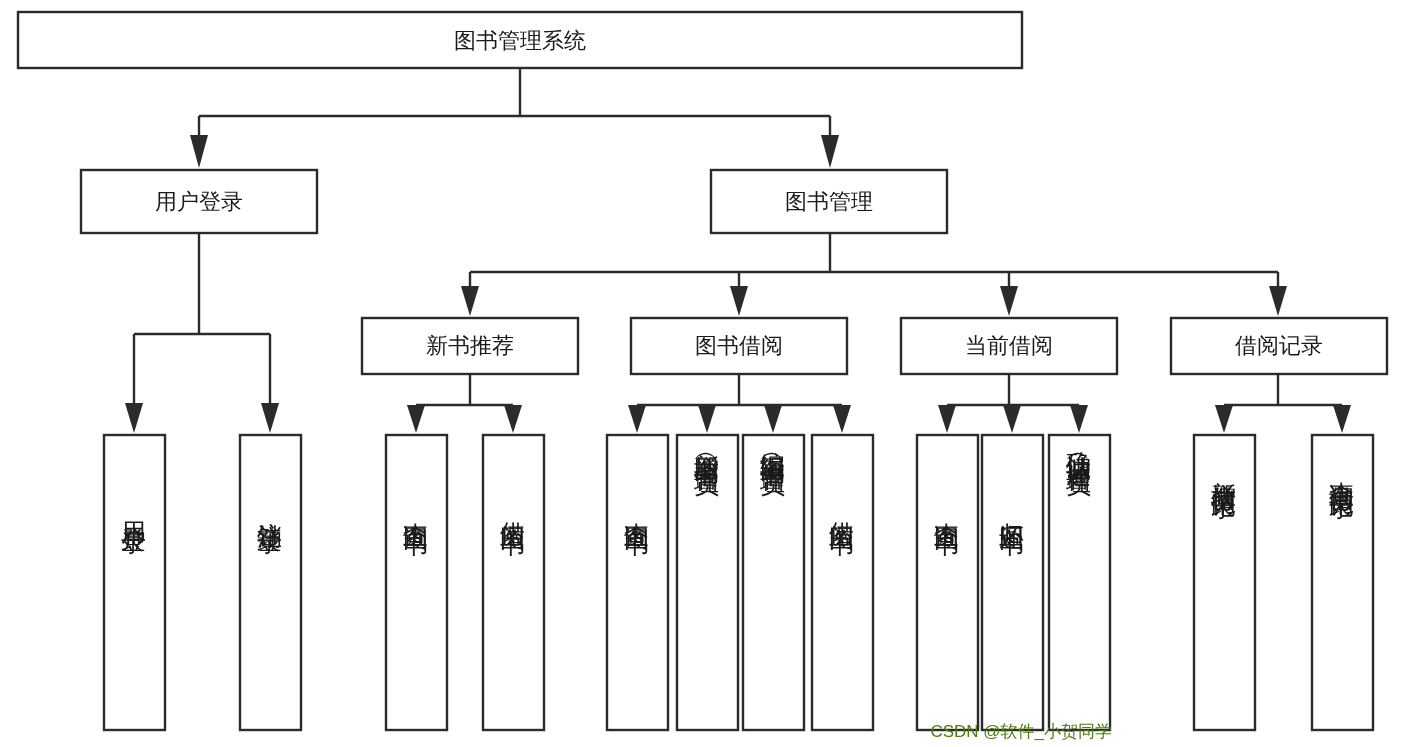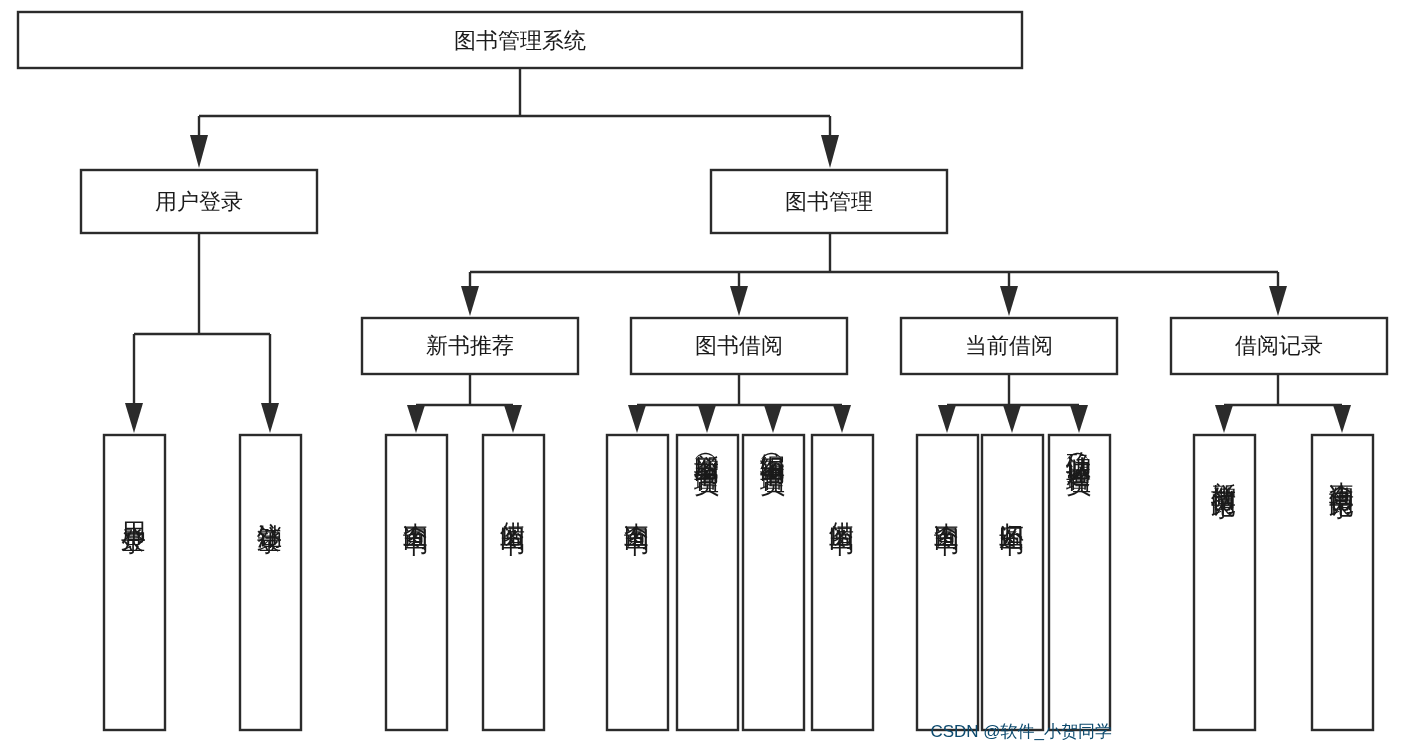--- a/index.html
+++ b/index.html
@@ -56,21 +56,21 @@
     writing-mode: vertical-rl;
     text-orientation: upright;
     letter-spacing: 3px;
   }
   .watermark {
     position: absolute;
     right: 8px;
     bottom: 4px;
     font-family: "Liberation Sans", "DejaVu Sans", sans-serif;
     font-size: 17px;
-    color: #0c4a6e;
+    color: #4d7c0f;
     white-space: nowrap;
     user-select: none;
   }
 </style>
 </head>
 <body>
 
 <div id="diagram-root">
 
   <svg id="tree-svg" viewBox="0 0 1405 747">

